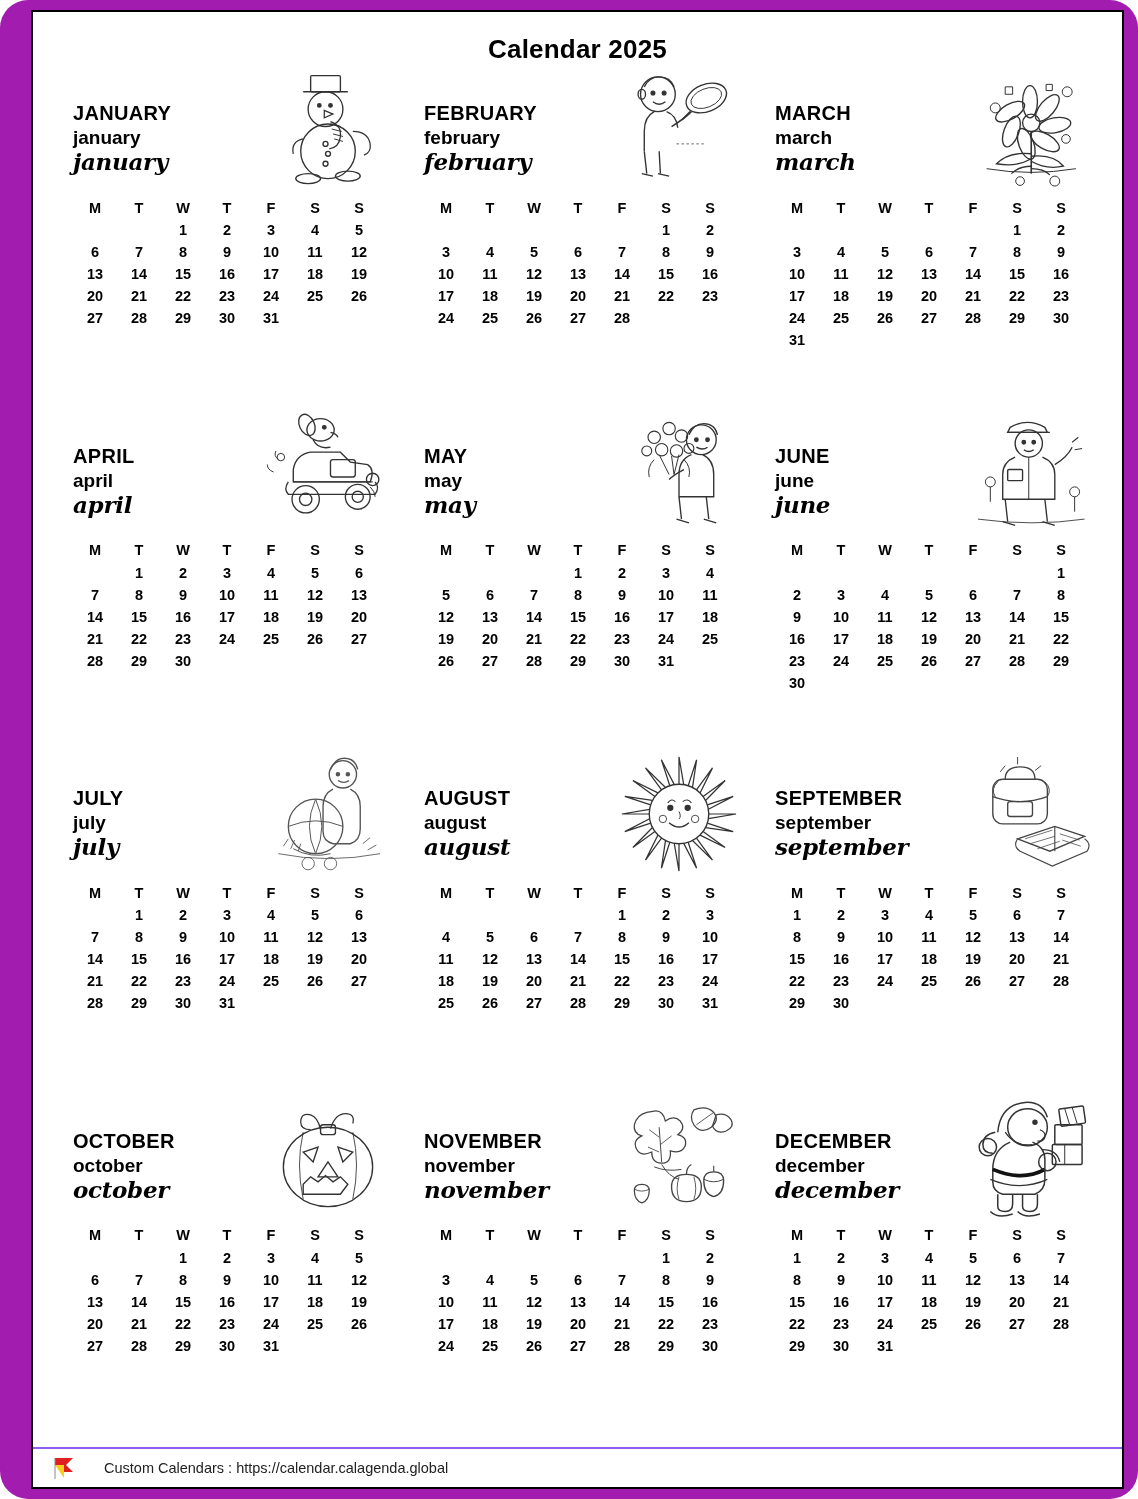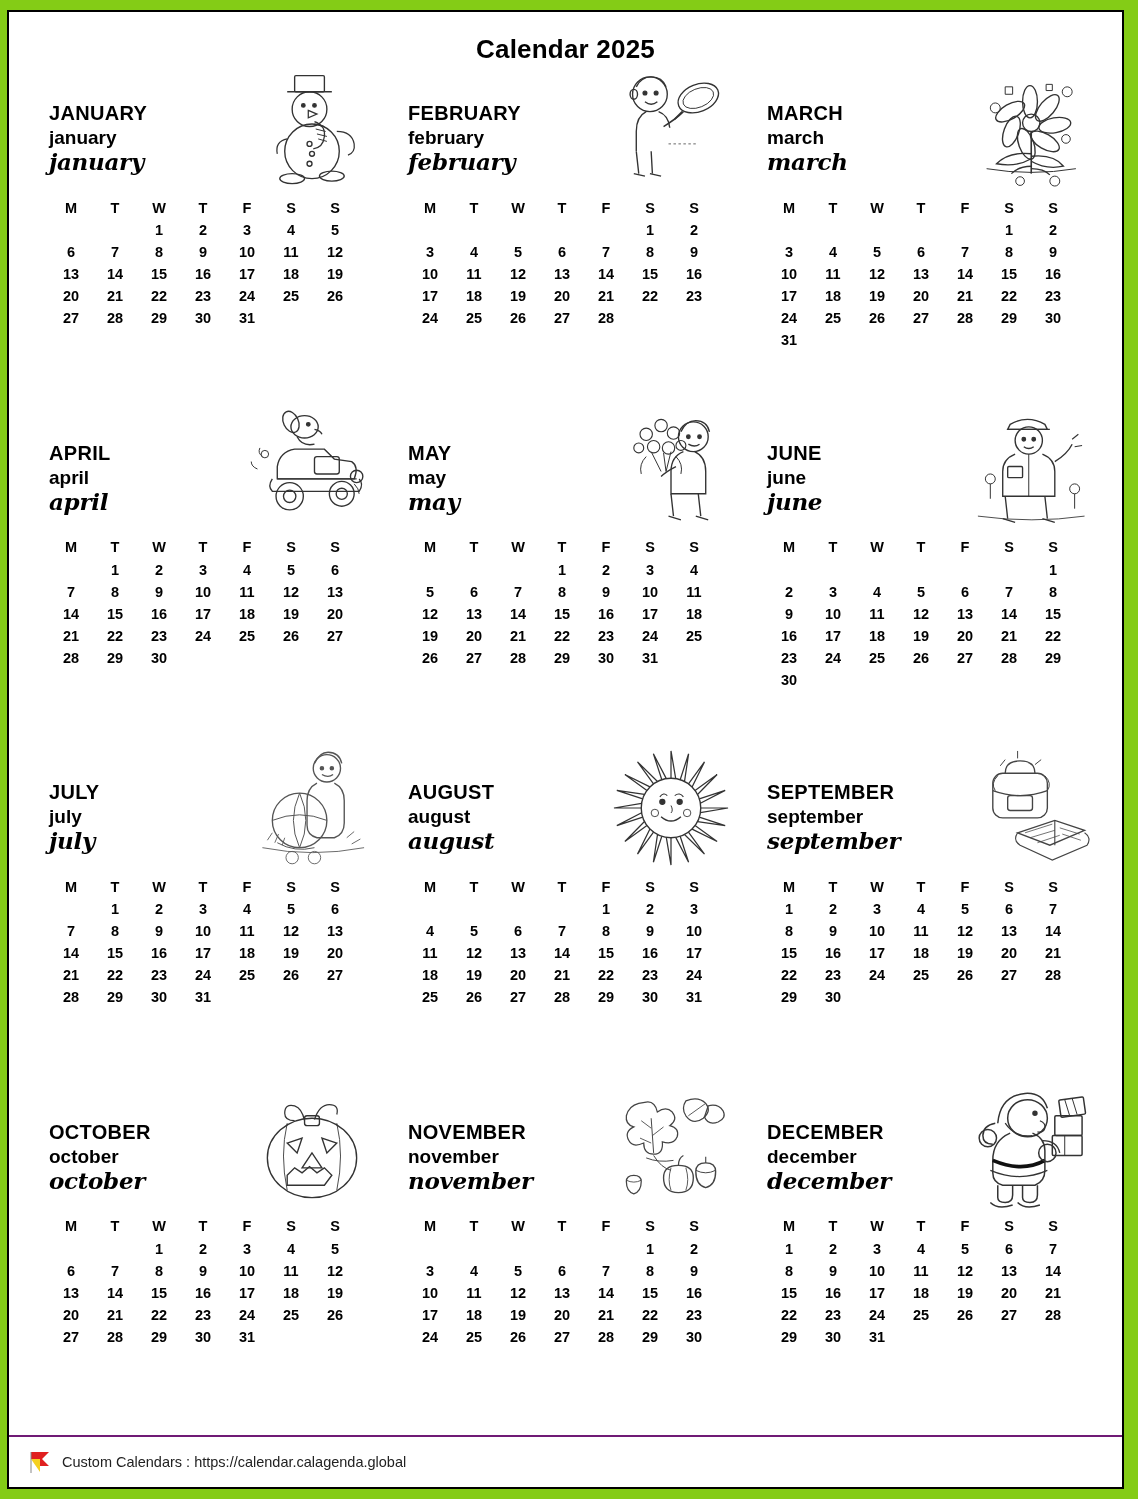--- a/index.html
+++ b/index.html
@@ -8,22 +8,23 @@
     width: 1138px;
     height: 1499px;
     background: #ffffff;
     font-family: "Liberation Sans", sans-serif;
   }
 
   #page {
     position: relative;
     width: 1138px;
     height: 1499px;
-    background: #84cc16;
-    padding: 10px 14px 10px 7px;
+    background: #a21caf;
+    padding: 10px 14px 10px 31px;
+    border-radius: 28px;
   }
 
   
   #sheet {
     position: relative;
     width: 100%;
     height: 100%;
     border: 2px solid #000000;
     background: #ffffff;
     display: flex;
@@ -115,25 +116,26 @@
     font-size: 14.5px;
     font-weight: bold;
     color: #000000;
     font-family: "Liberation Sans", sans-serif;
     padding: 0;
   }
   table.cal th { height: 23px; }
   table.cal td.empty { color: transparent; }
 
   #footer {
-    height: 52px;
+    height: 40px;
     display: flex;
     align-items: center;
     padding-left: 20px;
-    border-top: 2px solid #701a75;
+    border-top: 2px solid #8b5cf6;
+    gap: 18px;
   }
   #footer .logo {
     width: 22px; height: 24px;
     margin-right: 11px;
     flex: 0 0 auto;
   }
   #footer .logo svg { display:block; width:100%; height:100%; }
   #footer .ftext {
     font-size: 14.5px;
     color: #222222;

